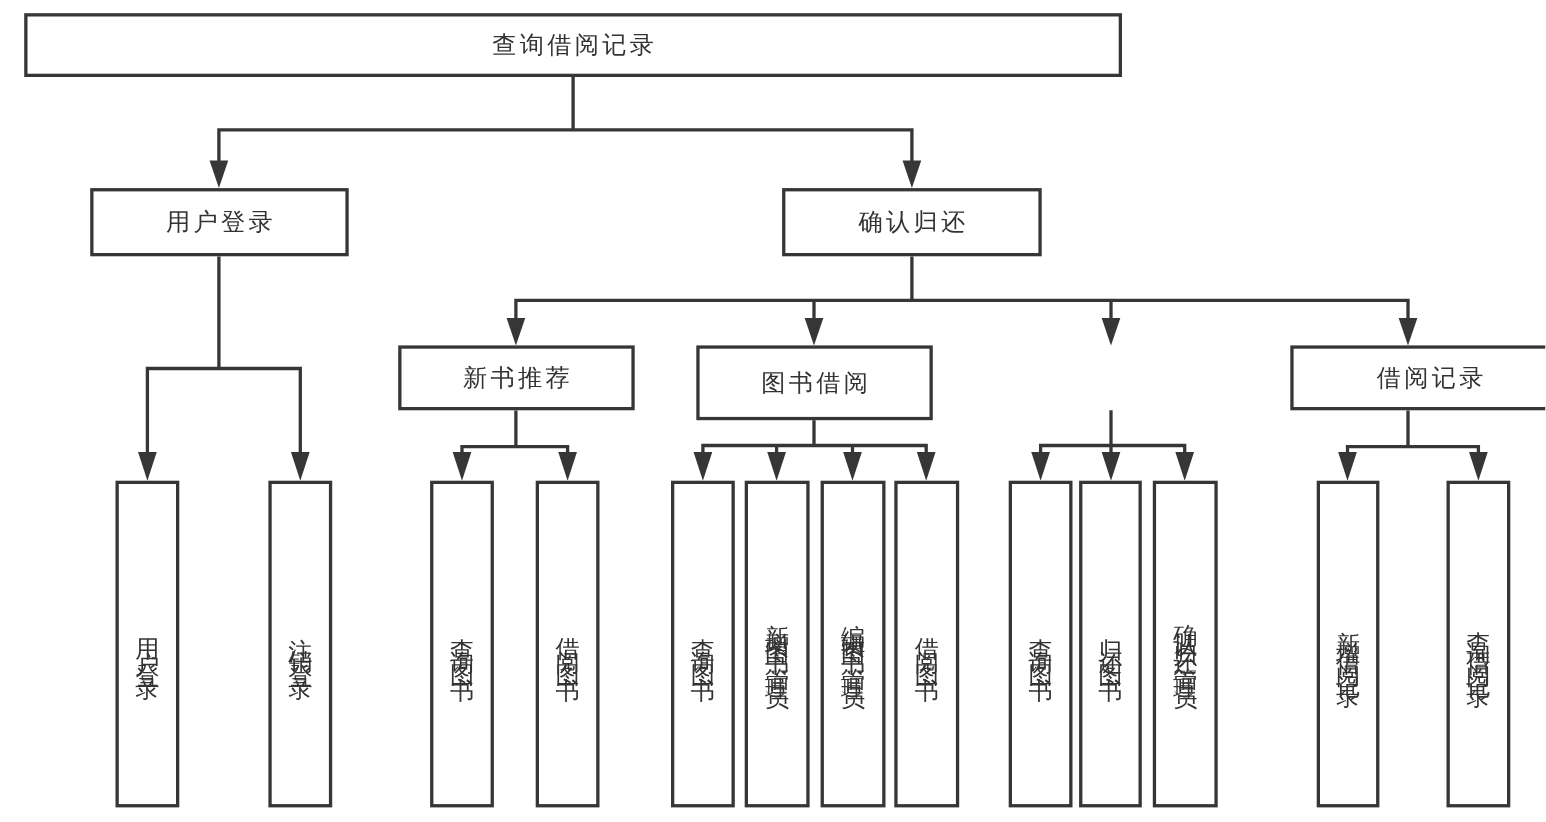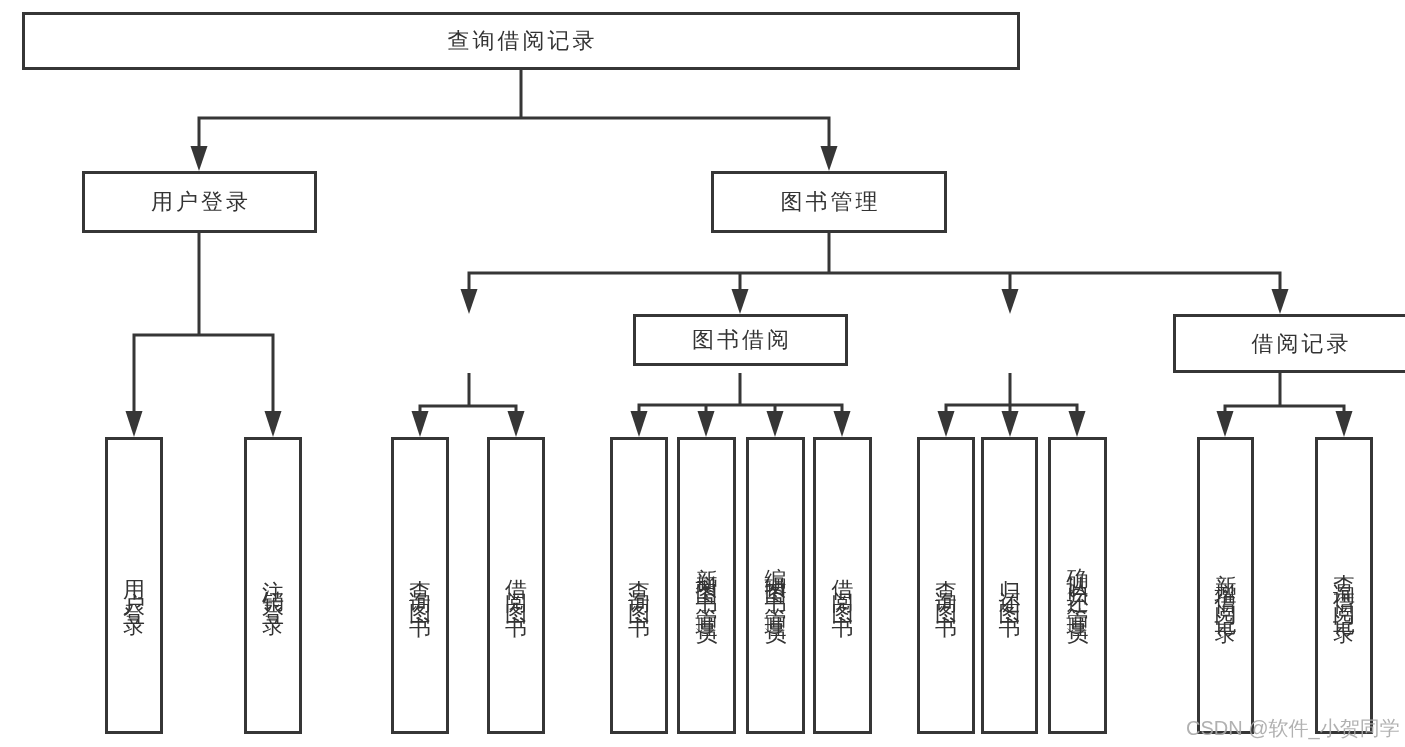--- a/index.html
+++ b/index.html
@@ -71,24 +71,27 @@
   </svg>
 
   <div class="node" style="left:22px; top:12px; width:998px; height:58px">
     <span class="hlabel">查询借阅记录</span>
   </div>
 
   <div class="node" style="left:82px; top:171px; width:235px; height:62px">
     <span class="hlabel">用户登录</span>
   </div>
   <div class="node" style="left:711px; top:171px; width:236px; height:62px">
-    <span class="hlabel">图书管理</span>
+    <span class="hlabel">确认归还</span>
   </div>
 
-  <div class="node" style="left:633px; top:314px; width:215px; height:52px">
+  <div class="node" style="left:362px; top:314px; width:215px; height:59px">
+    <span class="hlabel">新书推荐</span>
+  </div>
+  <div class="node" style="left:633px; top:314px; width:215px; height:68px">
     <span class="hlabel">图书借阅</span>
   </div>
   <div class="node" style="left:1173px; top:314px; width:254px; height:59px">
     <span class="hlabel">借阅记录</span>
   </div>
 
   <div class="node leaf" style="left:105px; top:437px; width:58px; height:297px">
     <span class="vlabel">用户登录</span>
   </div>
   <div class="node leaf" style="left:244px; top:437px; width:58px; height:297px">
@@ -121,15 +124,14 @@
   <div class="node leaf long" style="left:1048px; top:437px; width:59px; height:297px">
     <span class="vlabel">确认归还（管理员）</span>
   </div>
   <div class="node leaf mid" style="left:1197px; top:437px; width:57px; height:297px">
     <span class="vlabel">新增借阅记录</span>
   </div>
   <div class="node leaf mid" style="left:1315px; top:437px; width:58px; height:297px">
     <span class="vlabel">查询借阅记录</span>
   </div>
 
-  <div class="watermark">CSDN @软件_小贺同学</div>
 
 </div>
 
 </body></html>

